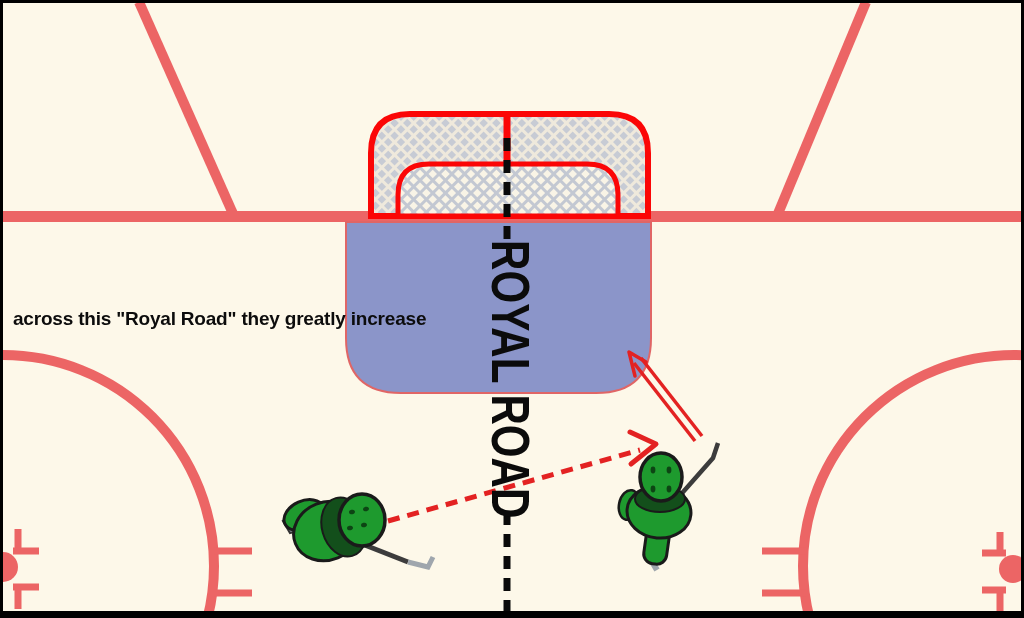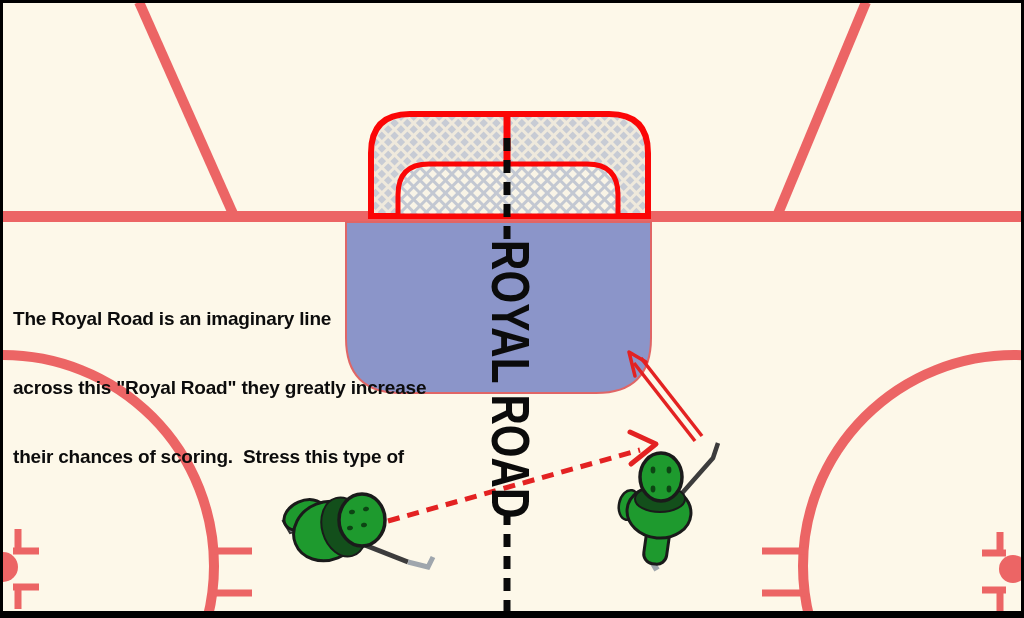--- a/index.html
+++ b/index.html
@@ -115,21 +115,19 @@
 
     <g fill="#000000">
       <rect x="0" y="0" width="1024" height="3"></rect>
       <rect x="0" y="611" width="1024" height="7"></rect>
       <rect x="0" y="0" width="3" height="618"></rect>
       <rect x="1021" y="0" width="3" height="618"></rect>
     </g>
   </svg>
 
   <div class="note">
-    <div>The Royal Road is an imaginary line</div>
     <div>across this "Royal Road" they greatly increase</div>
-    <div>their chances of scoring.  Stress this type of</div>
     
     
     
   </div>
 
 </div>
 
 </body></html>

